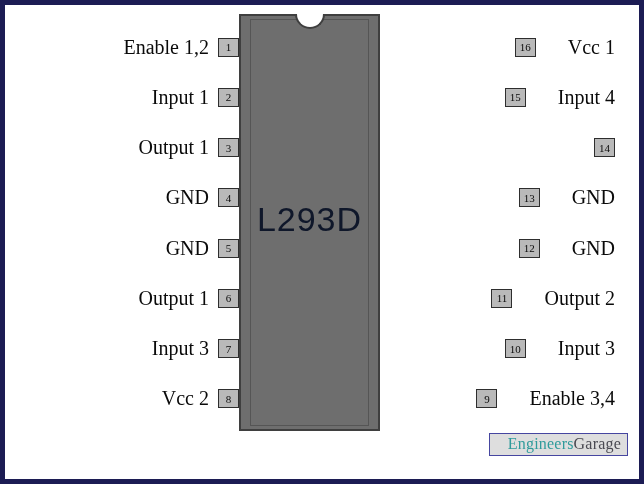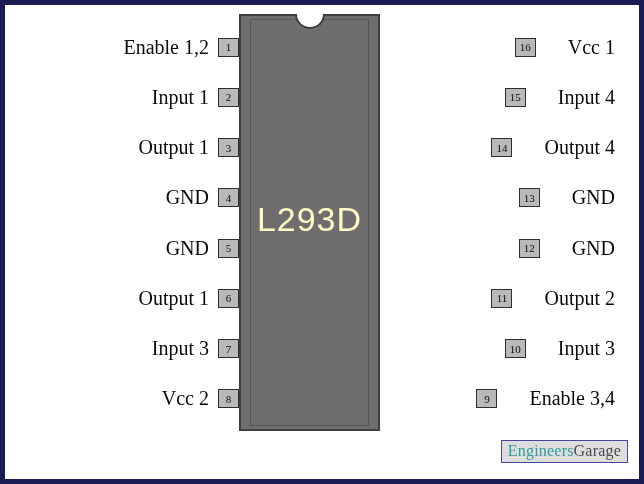--- a/index.html
+++ b/index.html
@@ -38,21 +38,21 @@
     transform: translateX(-50%);
     width: 30px; height: 15px;
     background: #ffffff;
     border: 2px solid #3f3f3f;
     border-top: none;
     border-radius: 0 0 16px 16px;
   }
   .chip-name {
     font-family: "Liberation Sans", sans-serif;
     font-size: 34px;
-    color: #fef9c3;
+    color: #0f172a;
     letter-spacing: 1px;
     margin-top: -6px;
   }
   
   .col {
     position: absolute;
     top: 32px;
     height: 372px;
     display: flex;
     flex-direction: column;
@@ -81,24 +81,24 @@
     display: flex;
     align-items: center;
     justify-content: center;
     font-size: 11px;
     color: #0a0a0a;
     flex: 0 0 auto;
   }
   
   .watermark {
     position: absolute;
-    right: 11px; bottom: 16px;
+    right: 11px; bottom: 23px;
     border: 1px solid #4646a0;
     background: #dedede;
-    padding: 1px 6px 2px 6px;
+    padding: 1px 6px 2px 18px;
     font-size: 16px;
     letter-spacing: 0.2px;
   }
   .wm-teal { color: #2f9b9b; }
   .wm-gray { color: #4a4a52; }
 </style>
 </head>
 <body>
 
 <div class="frame">
@@ -148,21 +148,20 @@
     <div class="pin-row">
       <span class="pin-box">16</span>
       <span class="pin-label">Vcc 1</span>
     </div>
     <div class="pin-row">
       <span class="pin-box">15</span>
       <span class="pin-label">Input 4</span>
     </div>
     <div class="pin-row">
       <span class="pin-box">14</span>
-      <span class="pin-label">Output 4</span>
     </div>
     <div class="pin-row">
       <span class="pin-box">13</span>
       <span class="pin-label">GND</span>
     </div>
     <div class="pin-row">
       <span class="pin-box">12</span>
       <span class="pin-label">GND</span>
     </div>
     <div class="pin-row">

